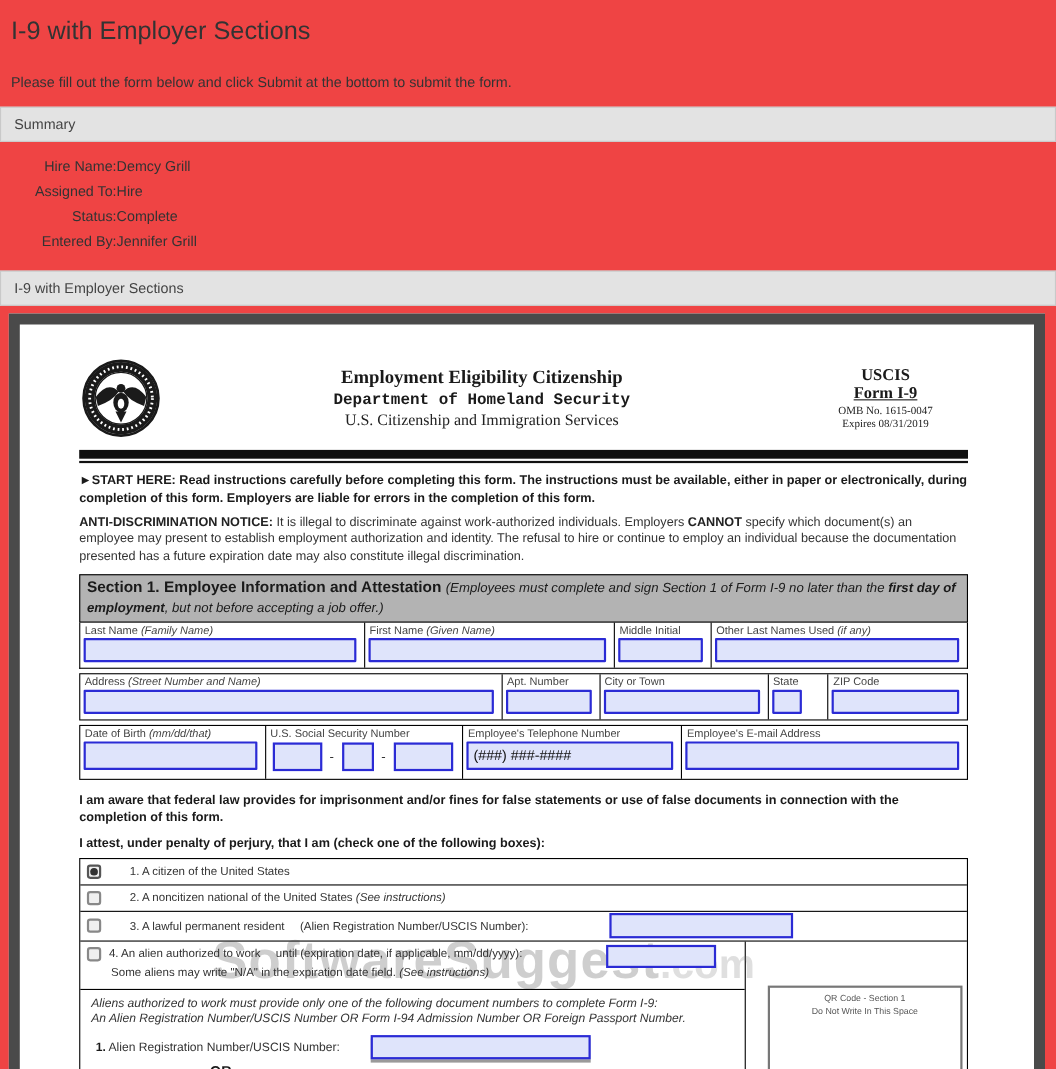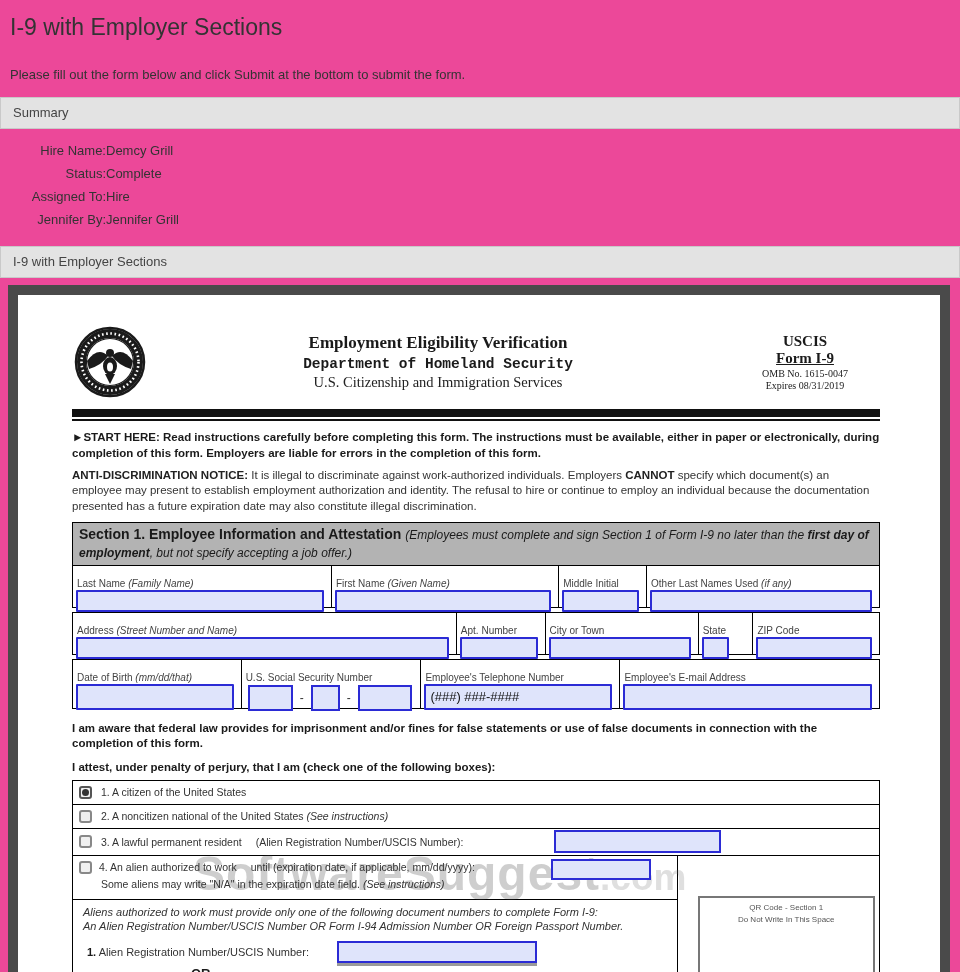--- a/index.html
+++ b/index.html
@@ -1,18 +1,18 @@
 <!DOCTYPE html>
 <html><head>
 <meta charset="utf-8">
 <style>
   * { box-sizing: border-box; margin: 0; padding: 0; }
   html,body { background:#fff; }
   body { font-family: "Liberation Sans", "DejaVu Sans", sans-serif; color:#333; }
-  .page { position:relative; width:960px; height:972px; overflow:hidden; background:#ec4899; }
+  .page { position:relative; width:960px; height:972px; overflow:hidden; background:#ef4444; }
 
   .page-title { font-size:23px; font-weight:400; color:#333; padding:14px 0 0 10px; }
   .intro { font-size:13px; color:#333; padding:26px 0 0 10px; }
 
   .section-bar { margin-top:15px; width:960px; height:32px; background:#e3e3e3;
     border:1px solid #c9c9c9; line-height:30px; padding-left:12px; font-size:13px; color:#444; }
 
   .summary-rows { padding:10px 0 0 0; }
   .summary-row { display:flex; height:23px; align-items:center; font-size:13px; }
   .summary-row .lbl { width:106px; text-align:right; color:#333; }
@@ -43,40 +43,40 @@
 
   .sec1 { margin-top:8px; background:#b3b3b3; border:1.5px solid #000; padding:2px 6px 4px 6px; color:#1a1a1a; }
   .sec1 .st { font-size:14px; font-weight:bold; }
   .sec1 .si { font-size:12px; font-style:italic; }
   .sec1 .sb { font-size:12px; font-style:italic; font-weight:bold; }
 
   .frow { display:flex; border:1px solid #000; margin-top:4px; }
   .frow.first { margin-top:0; border-top:none; }
   .fcell { position:relative; border-left:1px solid #000; }
   .fcell:first-child { border-left:none; }
-  .flabel { font-size:10px; color:#444; padding:12px 0 0 4px; white-space:nowrap; overflow:hidden; }
+  .flabel { font-size:10px; color:#444; padding:2px 0 0 4px; white-space:nowrap; overflow:hidden; }
   .flabel i { font-style:italic; }
   .blue-input { display:block; background:#dfe4fb; border:2px solid #2b2bd5; border-radius:1px;
     height:22px; width:calc(100% - 10px); margin:1px 6px 3px 3px; font-size:13px; color:#111; padding:0 4px;
     font-family:"Liberation Sans",sans-serif; position:relative; z-index:2; }
   .row-name { height:42px; }
   .row-addr { height:43px; }
   .row-dob  { height:50px; }
   .row-dob .blue-input { height:26px; }
   .ssn-boxes { display:flex; align-items:center; margin:2px 0 0 6px; position:relative; z-index:2; }
   .ssn-boxes input { background:#dfe4fb; border:2px solid #2b2bd5; height:26px; padding:0 2px;
     font-size:13px; }
   .ssn-dash { margin:0 7px; color:#333; font-size:12px; }
   .state-input { width:27px !important; }
 
   .p-aware  { margin-top:12px; font-size:11.5px; font-weight:bold; color:#1a1a1a; line-height:1.35; }
   .p-attest { margin-top:9px;  font-size:11.5px; font-weight:bold; color:#1a1a1a; }
 
   .attest-table { margin-top:7px; border:1px solid #000; font-size:10.5px; color:#333; }
-  .opt-row { position:relative; display:flex; align-items:center; gap:9px; padding:0 6px; border-bottom:1px solid #000; }
+  .opt-row { position:relative; display:flex; align-items:center; gap:26px; padding:0 6px; border-bottom:1px solid #000; }
   .opt-row.r1, .opt-row.r2 { height:24px; }
   .opt-row.r3 { height:26px; border-bottom:none; }
   .cbox { flex:0 0 13px; width:13px; height:13px; border:2px solid #888; border-radius:3px; background:#f0f0f0;
     display:flex; align-items:center; justify-content:center; cursor:pointer; }
   .cbox.checked { border-color:#555; }
   .cbox.checked::after { content:""; width:7px; height:7px; border-radius:50%; background:#333; }
   .opt-text i { font-style:italic; }
   .opt-gap { display:inline-block; width:14px; }
   .inp-abs { position:absolute; background:#dfe4fb; border:2px solid #2b2bd5; z-index:2;
     font-size:12px; padding:0 3px; }
@@ -117,29 +117,29 @@
   <div class="intro">Please fill out the form below and click Submit at the bottom to submit the form.</div>
 
   <div class="section-bar">Summary</div>
 
   <div class="summary-rows">
     <div class="summary-row">
       <span class="lbl">Hire Name:</span>
       <span class="val">Demcy Grill</span>
     </div>
     <div class="summary-row">
+      <span class="lbl">Assigned To:</span>
+      <span class="val">Hire</span>
+    </div>
+    <div class="summary-row">
       <span class="lbl">Status:</span>
       <span class="val">Complete</span>
     </div>
     <div class="summary-row">
-      <span class="lbl">Assigned To:</span>
-      <span class="val">Hire</span>
-    </div>
-    <div class="summary-row">
-      <span class="lbl">Jennifer By:</span>
+      <span class="lbl">Entered By:</span>
       <span class="val">Jennifer Grill</span>
     </div>
   </div>
 
   <div class="section-bar">I-9 with Employer Sections</div>
 
   <div class="frame">
     <div class="form-inner">
 
       <div class="i9-header">
@@ -149,40 +149,40 @@
           <circle cx="36" cy="36" r="28.5" fill="none" stroke="#fff" stroke-width="2.6" stroke-dasharray="1.6 2.6"></circle>
           <circle cx="36" cy="36" r="23.5" fill="#fff" stroke="#1a1a1a" stroke-width="1.2"></circle>
           <path d="M13,35 Q24,20 34,30 Q28,39 15,43 Z" fill="#1a1a1a"></path>
           <path d="M59,35 Q48,20 38,30 Q44,39 57,43 Z" fill="#1a1a1a"></path>
           <ellipse cx="36" cy="40" rx="7" ry="9" fill="#1a1a1a"></ellipse>
           <circle cx="36" cy="27" r="4" fill="#1a1a1a"></circle>
           <path d="M31,48 L36,58 L41,48 Z" fill="#1a1a1a"></path>
           <ellipse cx="36" cy="41" rx="3" ry="4.5" fill="#fff"></ellipse>
         </svg>
         <div class="hdr-center">
-          <div class="t1">Employment Eligibility Verification</div>
+          <div class="t1">Employment Eligibility Citizenship</div>
           <div class="t2">Department of Homeland Security</div>
           <div class="t3">U.S. Citizenship and Immigration Services</div>
         </div>
         <div class="hdr-right">
           <div class="u1">USCIS</div>
           <div class="u2">Form I-9</div>
           <div class="u3">OMB No. 1615-0047</div>
           <div class="u4">Expires 08/31/2019</div>
         </div>
       </div>
 
       <div class="black-bar"></div>
       <div class="black-line"></div>
 
       <div class="p-start"><span>►START HERE: </span><span>Read instructions carefully before completing this form. The instructions must be available, either in paper or electronically, during completion of this form. Employers are liable for errors in the completion of this form.</span></div>
 
       <div class="p-anti"><b>ANTI-DISCRIMINATION NOTICE: </b><span>It is illegal to discriminate against work-authorized individuals. Employers </span><b>CANNOT</b><span> specify which document(s) an employee may present to establish employment authorization and identity. The refusal to hire or continue to employ an individual because the documentation presented has a future expiration date may also constitute illegal discrimination.</span></div>
 
-      <div class="sec1"><span class="st">Section 1. Employee Information and Attestation </span><span class="si">(Employees must complete and sign Section 1 of Form I-9 no later than the </span><span class="sb">first day of employment</span><span class="si">, but not specify accepting a job offer.)</span></div>
+      <div class="sec1"><span class="st">Section 1. Employee Information and Attestation </span><span class="si">(Employees must complete and sign Section 1 of Form I-9 no later than the </span><span class="sb">first day of employment</span><span class="si">, but not before accepting a job offer.)</span></div>
 
       <div class="frow first row-name">
         <div class="fcell" style="width:32%">
           <div class="flabel"><span>Last Name </span><i>(Family Name)</i></div>
           <input class="blue-input" readonly="" style="">
         </div>
         <div class="fcell" style="width:28.2%">
           <div class="flabel"><span>First Name </span><i>(Given Name)</i></div>
           <input class="blue-input" readonly="" style="">
         </div>

